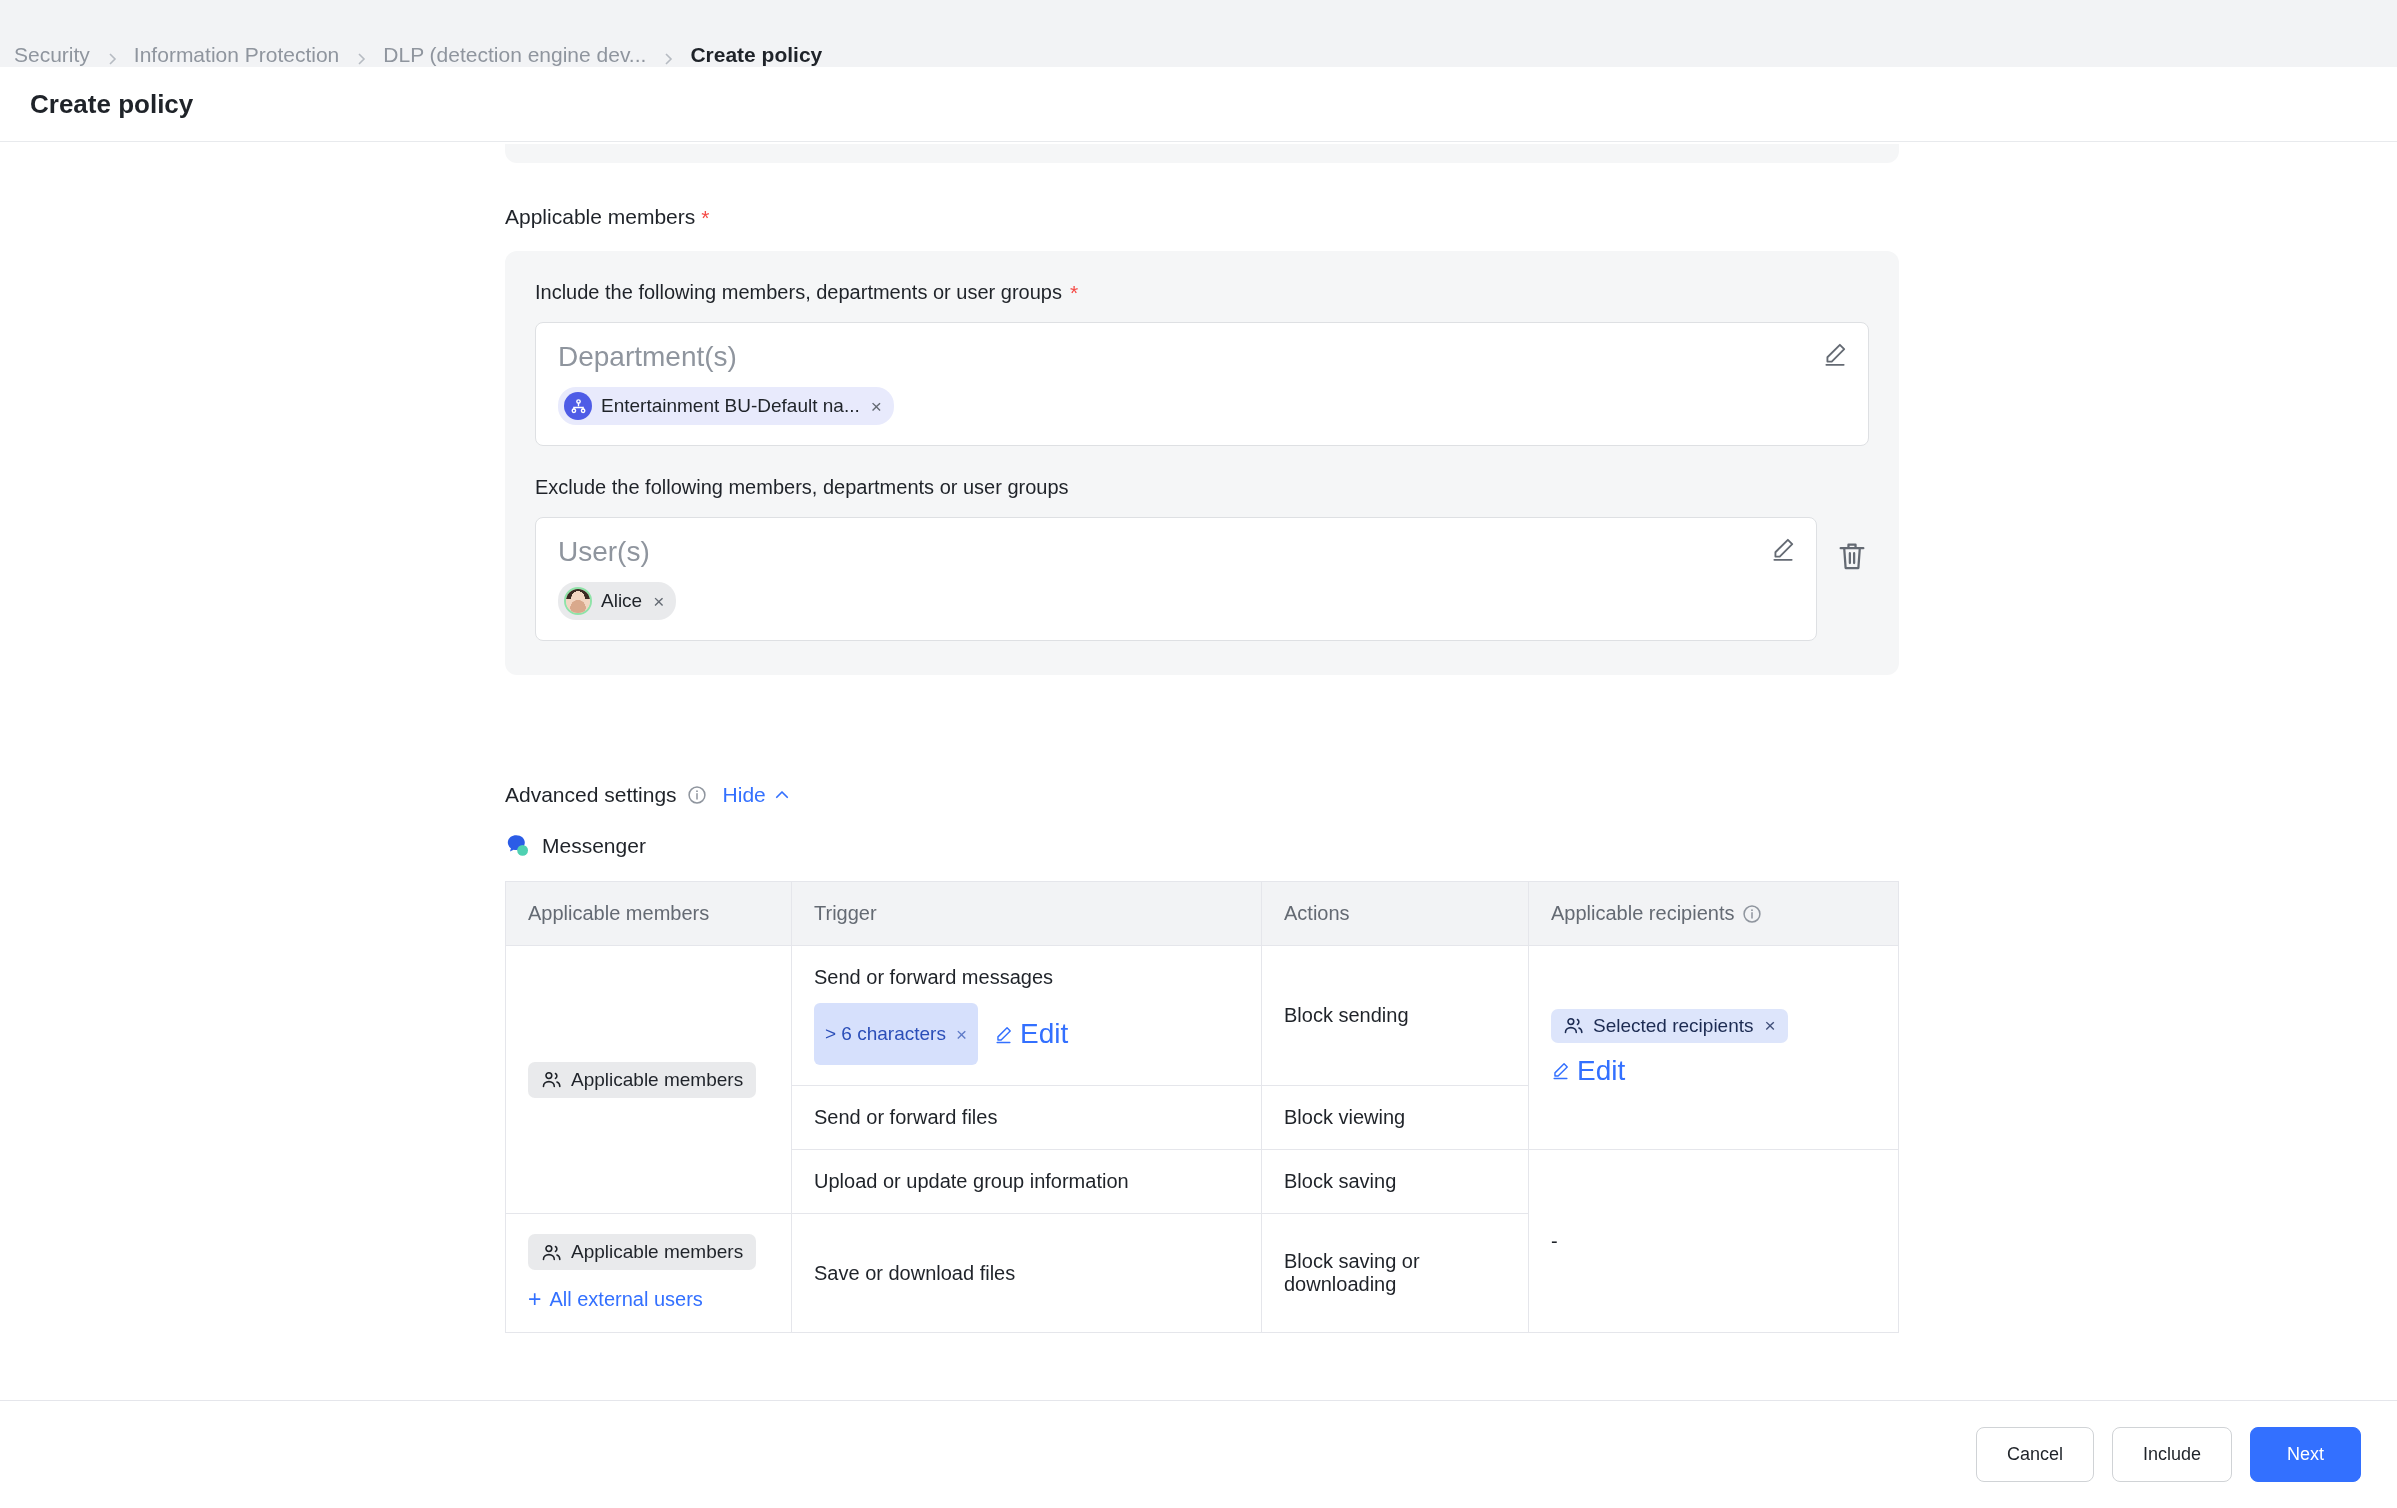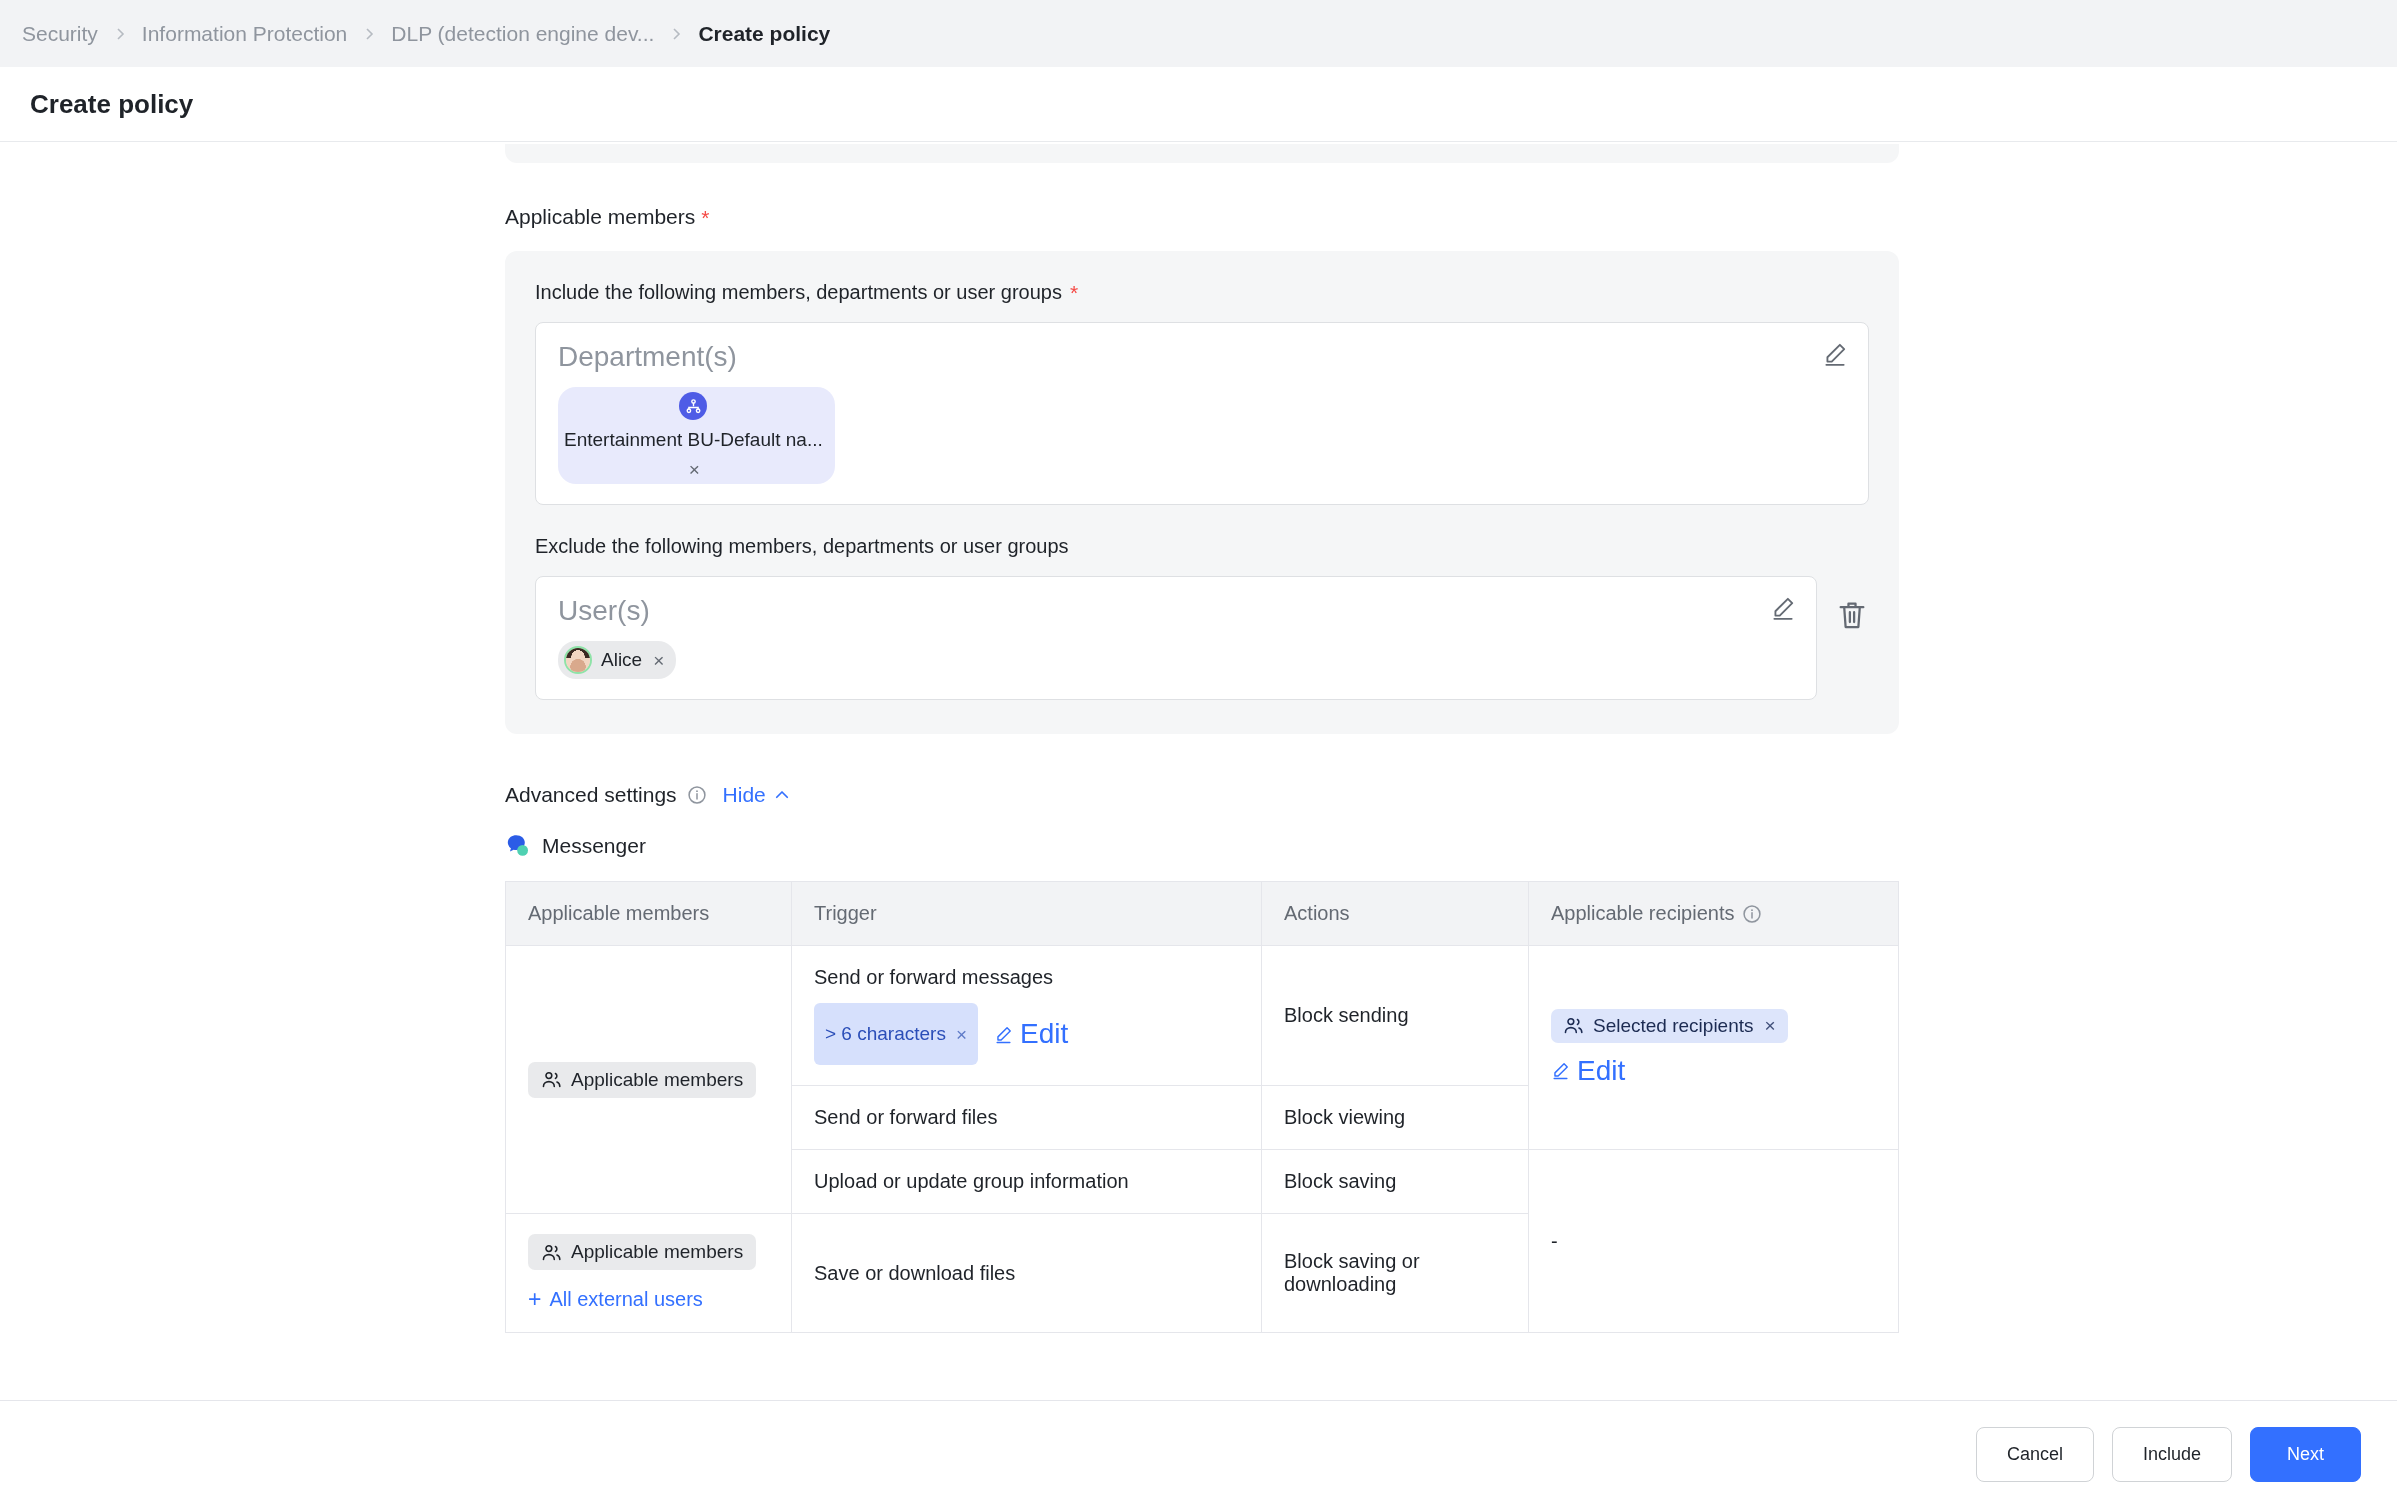--- a/index.html
+++ b/index.html
@@ -9,22 +9,21 @@
     font-family: "Liberation Sans", sans-serif;
     color: #1f2329;
     overflow: hidden;
   }
 
   
   .breadcrumb-bar {
     height: 67px;
     background: #f2f3f5;
     display: flex;
-    align-items: center;
-    padding-left: 8px;
+    align-items: flex-end;
     font-size: 21px;
   }
   .crumb {
     color: #8f959e;
     padding: 0 14px;
     white-space: nowrap;
     cursor: pointer;
   }
   .crumb.current { color: #1f2329; font-weight: 600; cursor: default; }
   .crumb-sep {
@@ -122,21 +121,21 @@
   .chips { display: flex; flex-wrap: wrap; gap: 10px; }
   .chip {
     display: inline-flex;
     align-items: center;
     gap: 9px;
     border-radius: 18px;
     padding: 5px 12px 5px 6px;
     font-size: 19px;
     max-width: 396px;
   }
-  .chip.dept { background: #e8eafc; color: #1f2329; flex-direction: column; }
+  .chip.dept { background: #e8eafc; color: #1f2329; }
   .chip.user { background: #e9eaec; color: #1f2329; }
   .chip-label {
     white-space: nowrap;
     overflow: hidden;
     text-overflow: ellipsis;
   }
   .chip-x {
     color: #646a73;
     font-size: 19px;
     line-height: 1;

